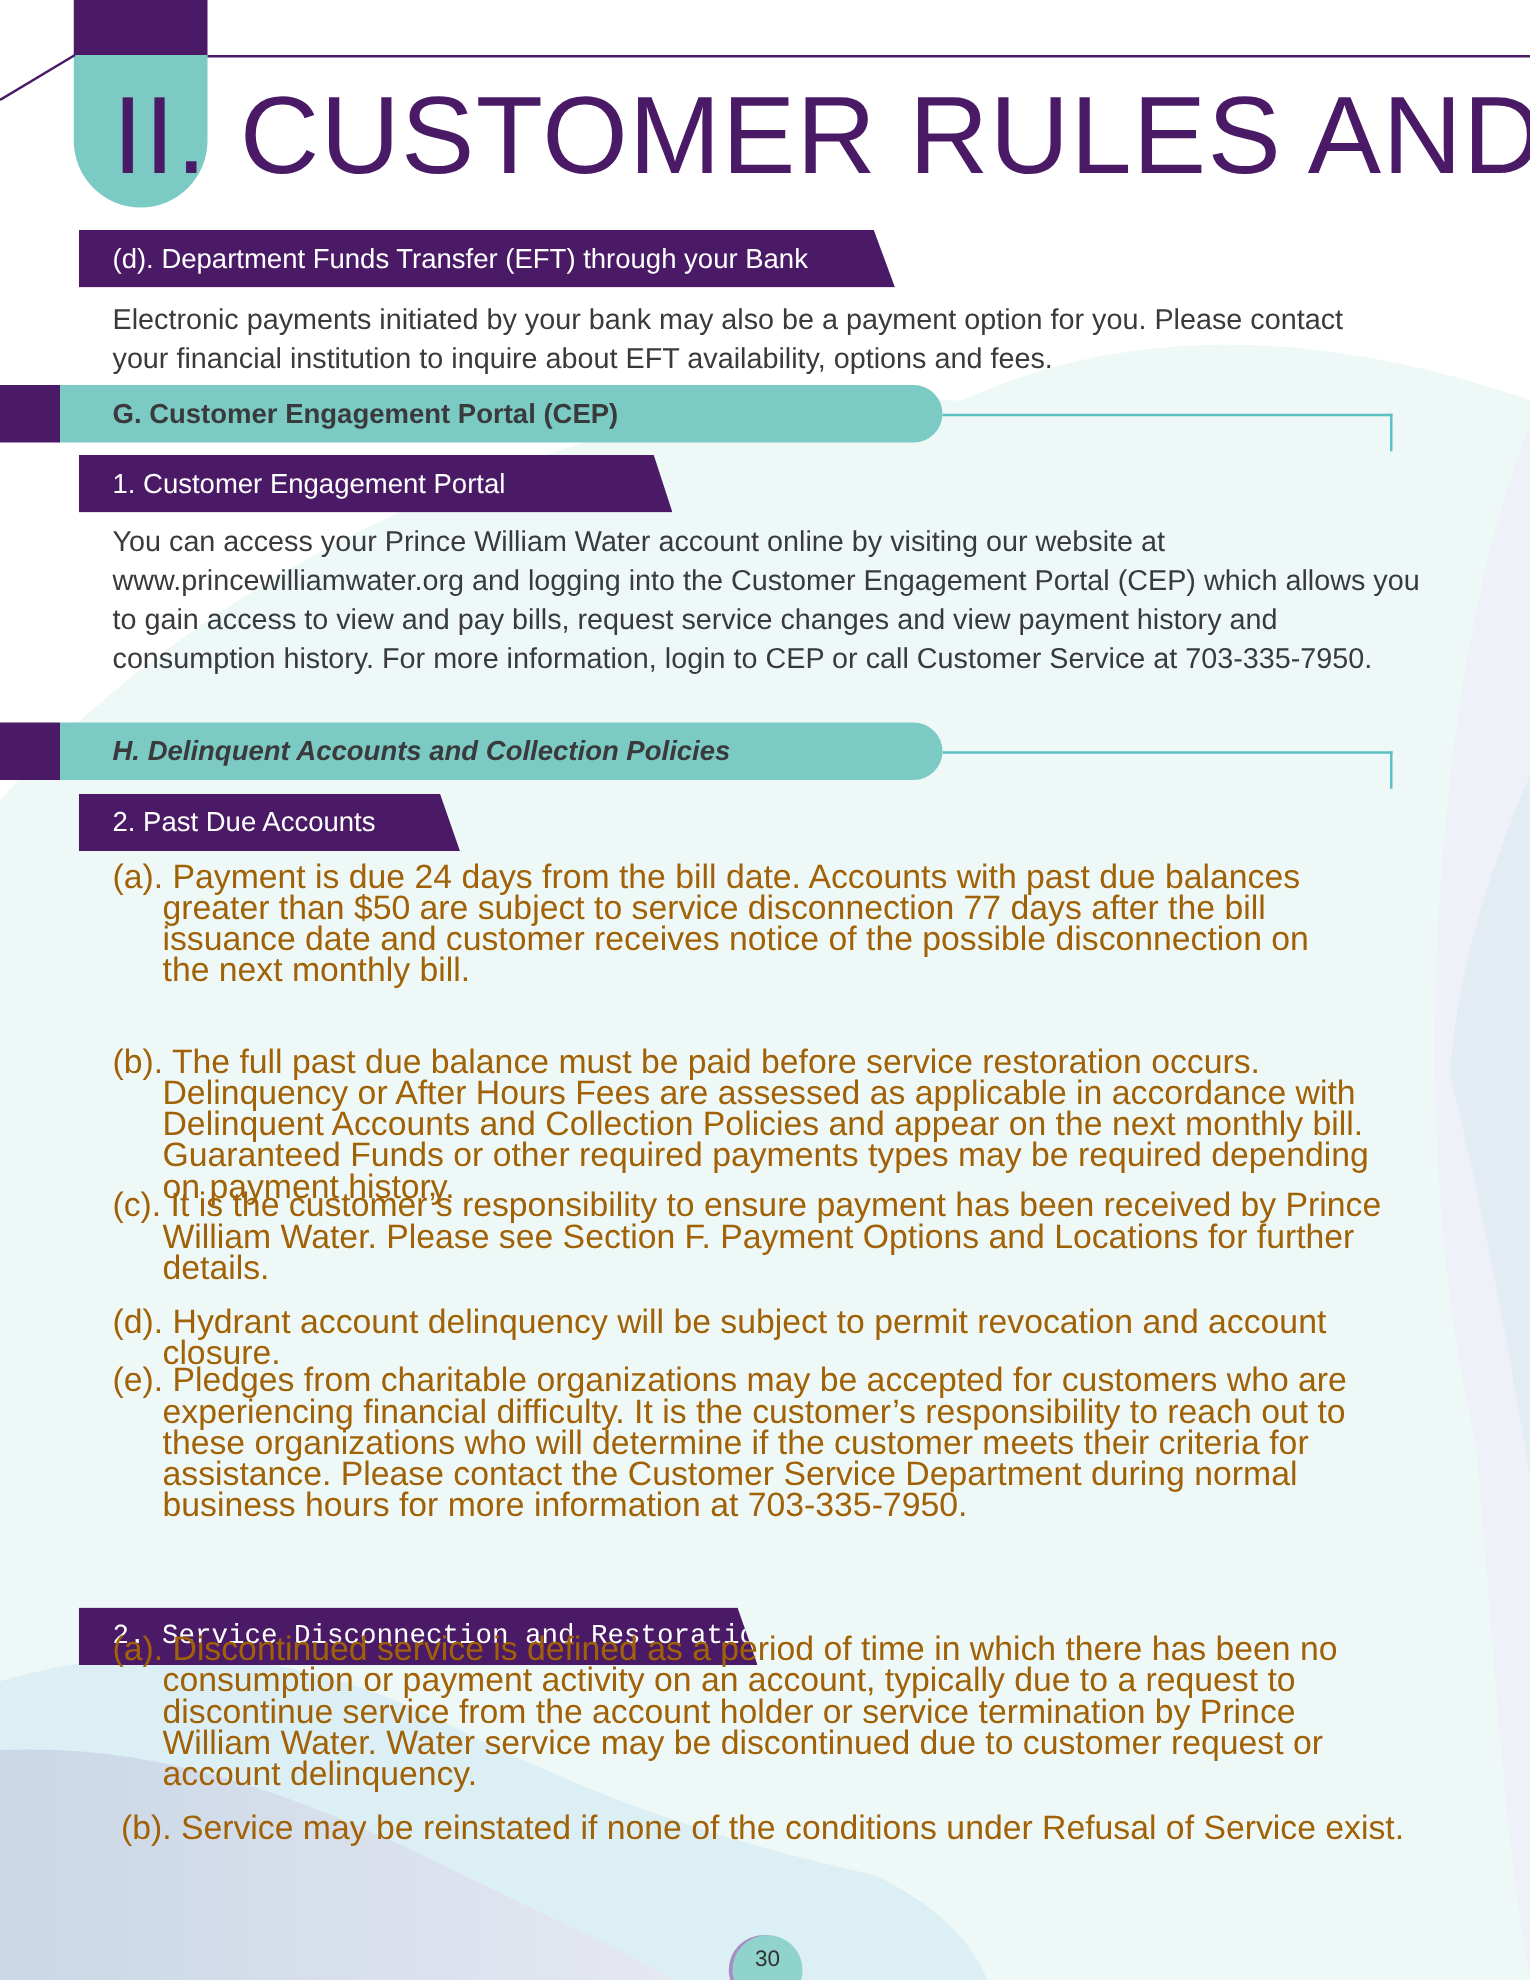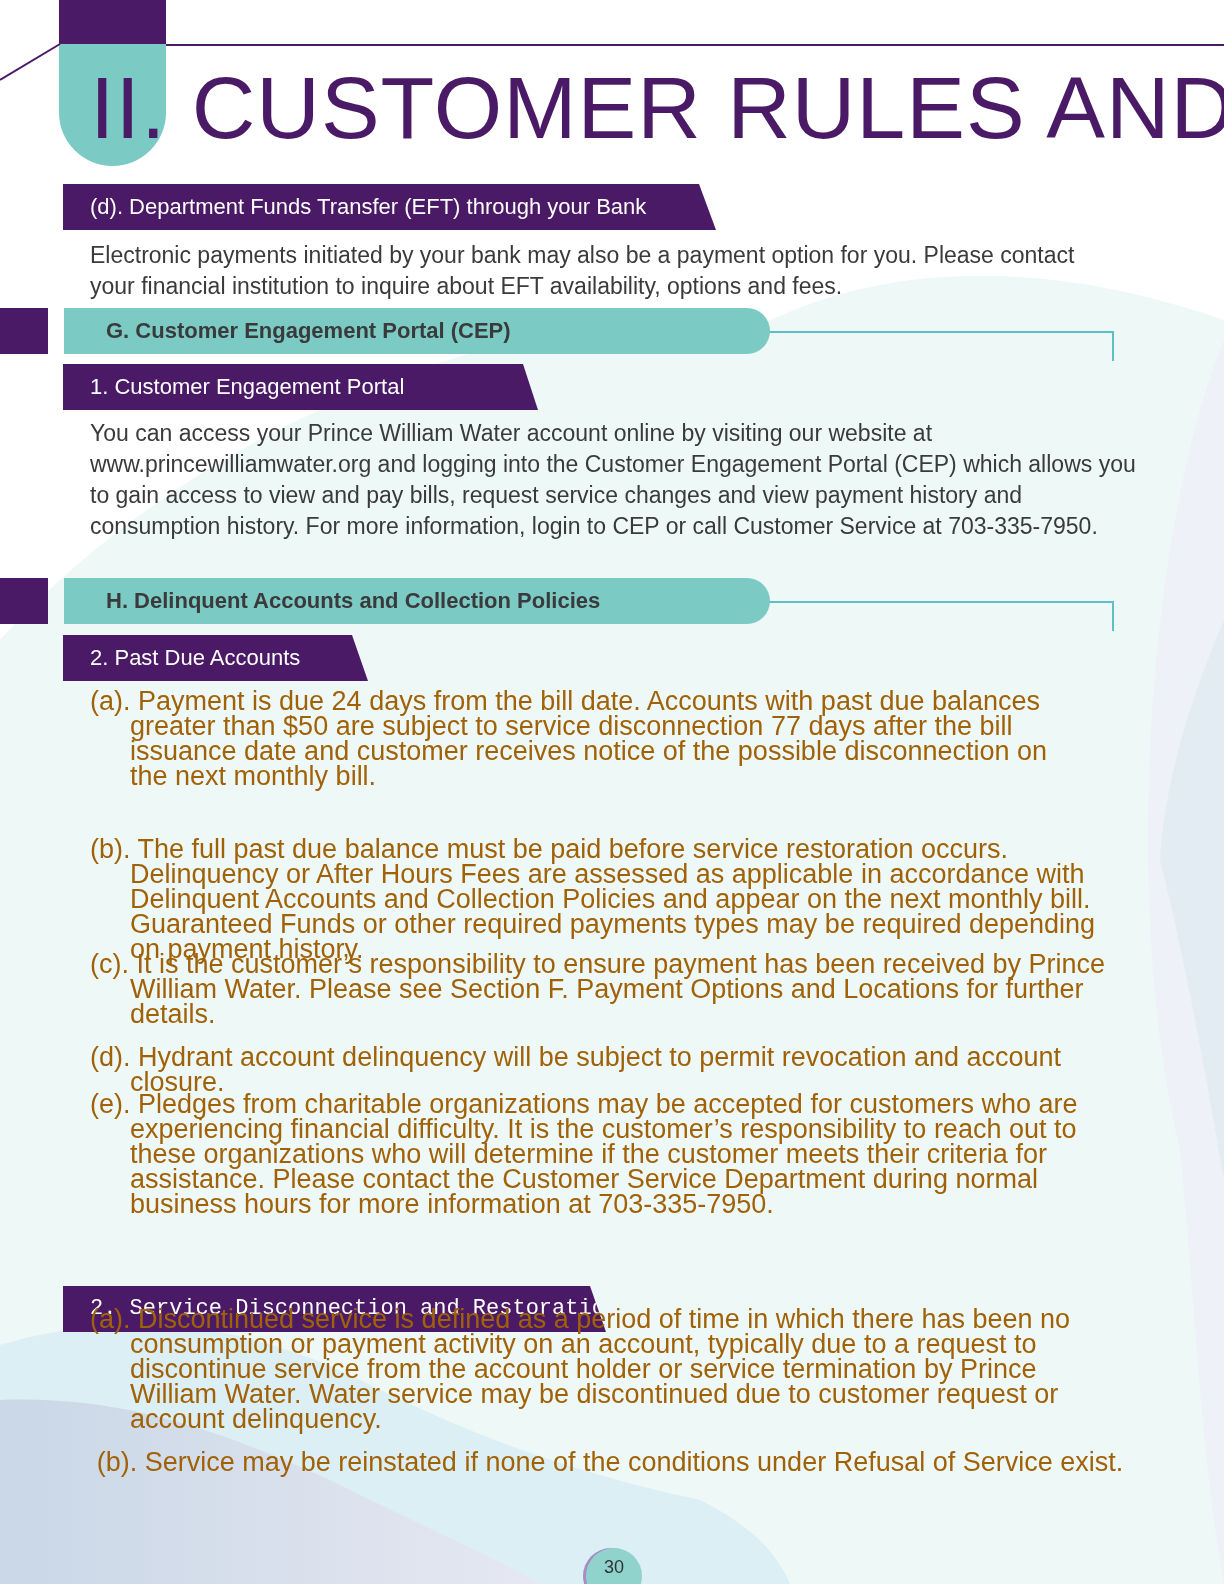--- a/index.html
+++ b/index.html
@@ -28,21 +28,21 @@
     position: absolute; left: 63px; height: 46px; z-index: 3;
     background: #4a1a66; color: #ffffff;
     font-size: 22px; line-height: 46px; padding-left: 27px; white-space: nowrap;
   }
 
   
   .section-accent { position: absolute; left: 0; width: 48px; height: 46px; background: #4a1a66; z-index: 3; }
   .section-bar {
     position: absolute; left: 48px; width: 706px; height: 46px; z-index: 3;
     background: #7ccac4; border-radius: 0 23px 23px 0;
-    color: #3a3a3c; font-weight: bold; font-size: 22px; line-height: 46px; padding-left: 42px; white-space: nowrap; margin-left: 16px;
+    color: #3a3a3c; font-weight: bold; font-size: 22px; line-height: 46px; padding-left: 42px; white-space: nowrap;
   }
   .section-line-h { position: absolute; left: 754px; width: 360px; height: 2px; background: #5ec0c4; z-index: 2; }
   .section-line-v { position: absolute; left: 1112px; width: 2px; height: 30px; background: #5ec0c4; z-index: 2; }
 
   
   .para {
     position: absolute; left: 90px; z-index: 3;
     font-size: 23px; line-height: 31px; color: #3a3a3c;
   }
   .item {
@@ -93,21 +93,21 @@
 
 <div class="section-accent" style="top:308px;"></div>
 <div class="section-bar" style="top:308px;">G. Customer Engagement Portal (CEP)</div>
 <div class="section-line-h" style="top:331px;"></div>
 <div class="section-line-v" style="top:331px;"></div>
 
 <div class="subhead" style="top:364px; width:475px; clip-path: polygon(0 0, 460px 0, 475px 46px, 0 46px);">1. Customer Engagement Portal</div>
 <p class="para" style="top:418px; width:1050px;">You can access your Prince William Water account online by visiting our website at www.princewilliamwater.org and logging into the Customer Engagement Portal (CEP) which allows you to gain access to view and pay bills, request service changes and view payment history and consumption history. For more information, login to CEP or call Customer Service at 703-335-7950.</p>
 
 <div class="section-accent" style="top:578px;"></div>
-<div class="section-bar" style="top:578px;">H. Delinquent Accounts and Collection Policies</div>
+<div class="section-bar" style="top:578px;font-style:italic;">H. Delinquent Accounts and Collection Policies</div>
 <div class="section-line-h" style="top:601px;"></div>
 <div class="section-line-v" style="top:601px;"></div>
 
 <div class="subhead" style="top:635px; width:305px; clip-path: polygon(0 0, 289px 0, 305px 46px, 0 46px);">2. Past Due Accounts</div>
 
 <p class="item" style="top:689px; width:1000px;">(a). Payment is due 24 days from the bill date. Accounts with past due balances greater than $50 are subject to service disconnection 77 days after the bill issuance date and customer receives notice of the possible disconnection on the next monthly bill.</p>
 <p class="item" style="top:797px; width:1030px;margin-top:40px;">(b). The full past due balance must be paid before service restoration occurs. Delinquency or After Hours Fees are assessed as applicable in accordance with Delinquent Accounts and Collection Policies and appear on the next monthly bill. Guaranteed Funds or other required payments types may be required depending on payment history.</p>
 <p class="item" style="top:936px; width:1040px;margin-top:16px;">(c). It is the customer’s responsibility to ensure payment has been received by Prince William Water. Please see Section F. Payment Options and Locations for further details.</p>
 <p class="item" style="top:1045px; width:1040px;">(d). Hydrant account delinquency will be subject to permit revocation and account closure.</p>
 <p class="item" style="top:1092px; width:1040px;">(e). Pledges from charitable organizations may be accepted for customers who are experiencing financial difficulty. It is the customer’s responsibility to reach out to these organizations who will determine if the customer meets their criteria for assistance. Please contact the Customer Service Department during normal business hours for more information at 703-335-7950.</p>

